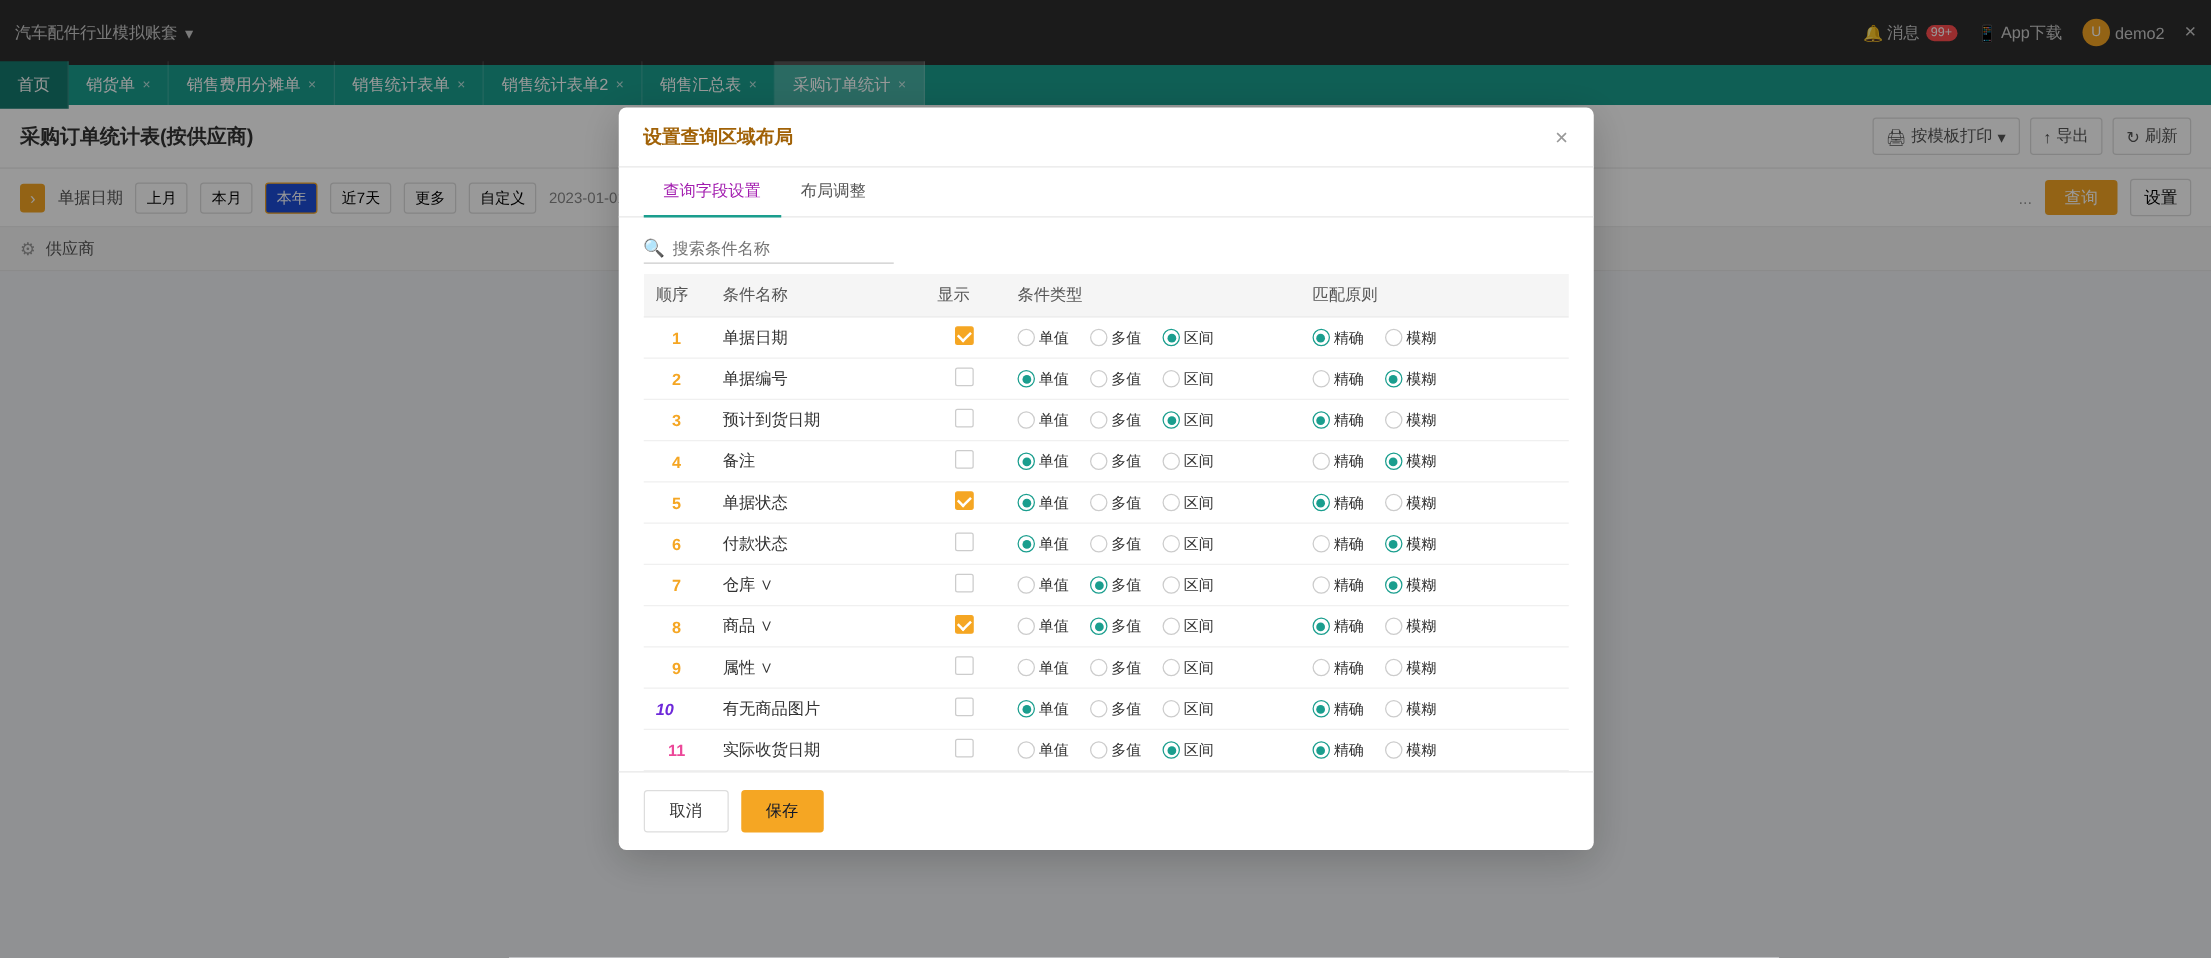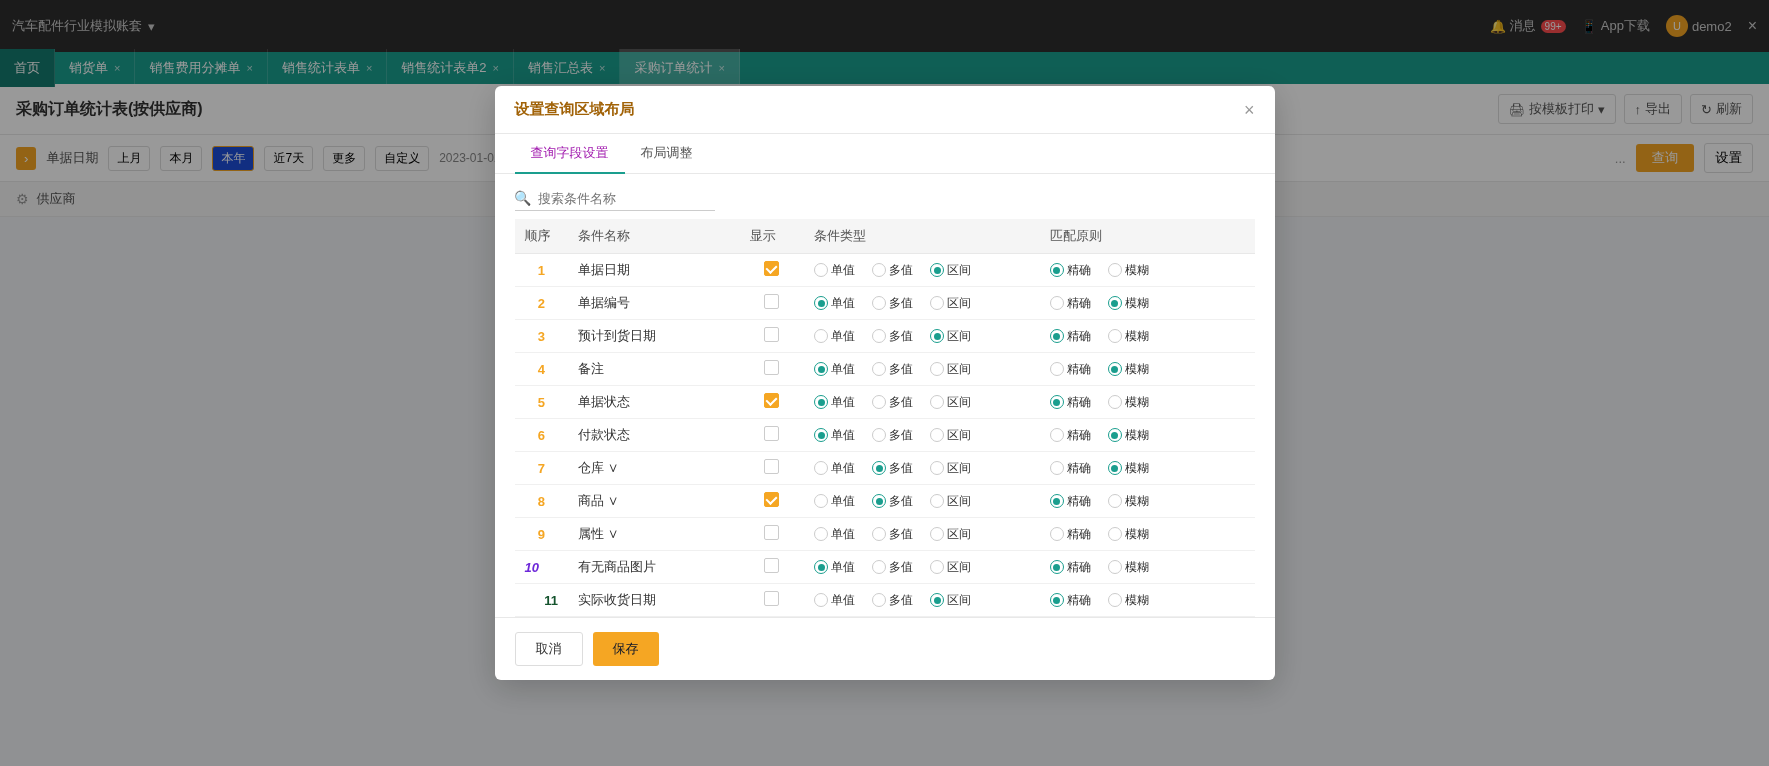--- a/index.html
+++ b/index.html
@@ -724,21 +724,21 @@
                     <span>精确</span>
                   </span>
                   <span class="radio-item">
                     <span class="radio-dot"></span>
                     <span>模糊</span>
                   </span>
                 </div>
               </td>
             </tr>
             <tr>
-              <td class="col-order" style="color: #14532d; font-weight: bold; text-align: right;">11</td>
+              <td class="col-order" style="color: #ec4899; font-weight: bold; text-align: center;">11</td>
               <td class="col-name">实际收货日期</td>
               <td class="col-show" style="text-align: center;"><span class="cb-unchecked"></span></td>
               <td class="col-type">
                 <div class="radio-group">
                   <span class="radio-item">
                     <span class="radio-dot"></span>
                     <span>单值</span>
                   </span>
                   <span class="radio-item">
                     <span class="radio-dot"></span>

